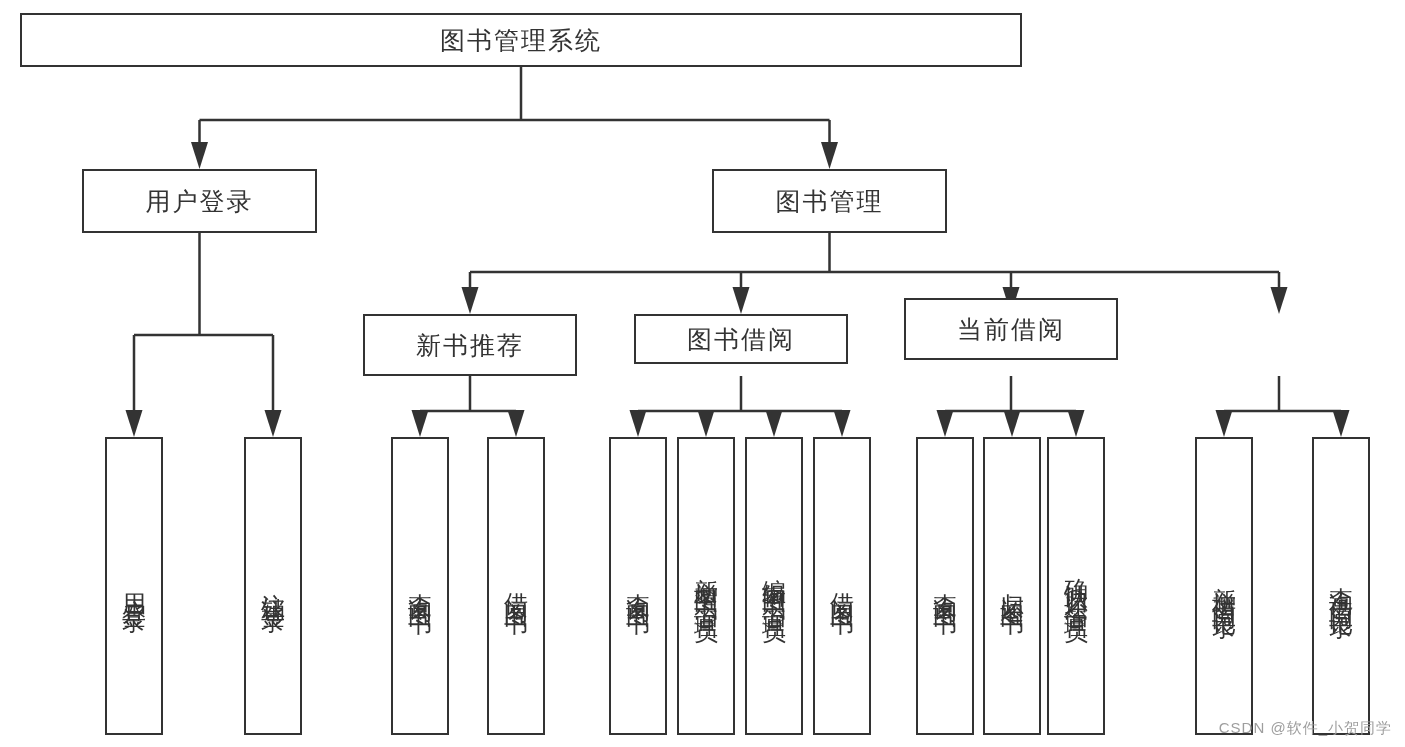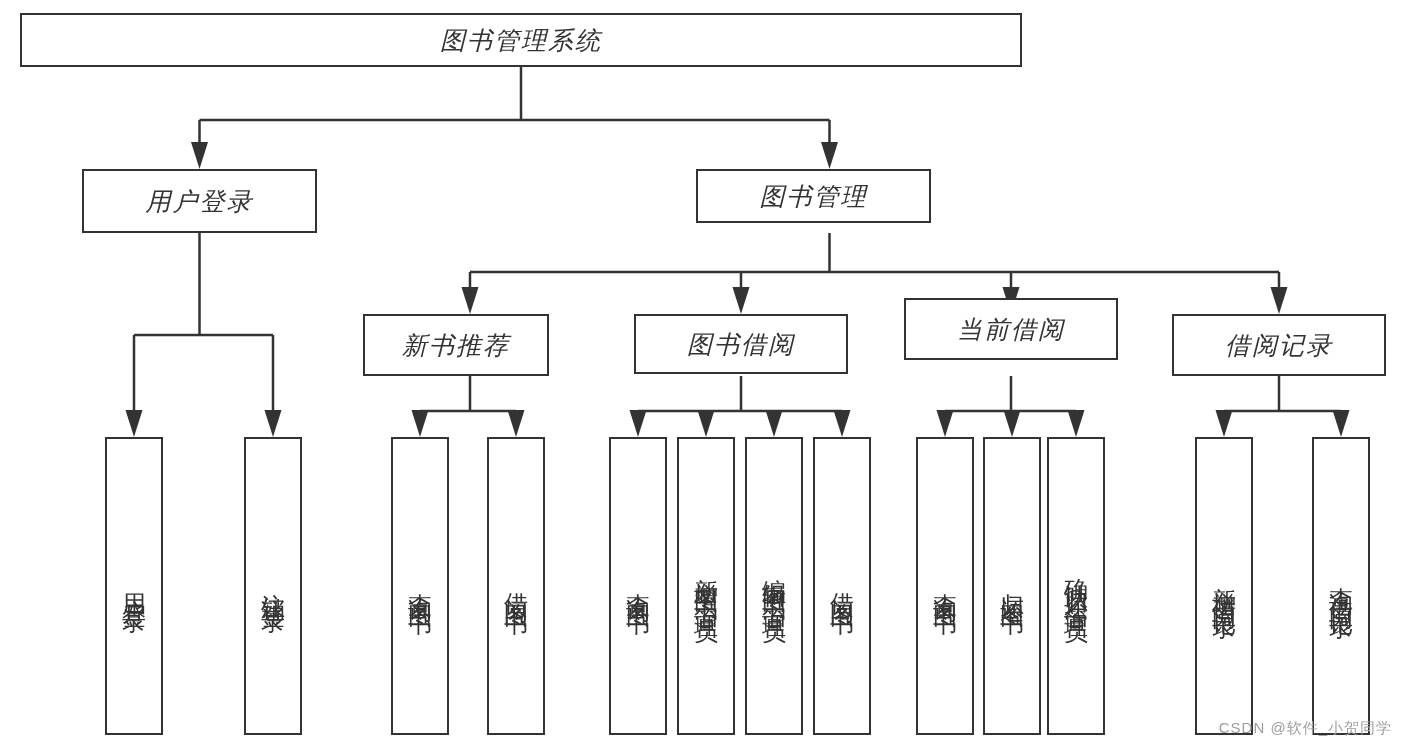--- a/index.html
+++ b/index.html
@@ -17,21 +17,20 @@
     font-family:"Liberation Sans","DejaVu Sans",sans-serif;
   }
   .wires{position:absolute;left:0;top:0;}
   .node{
     position:absolute;box-sizing:border-box;
     border:2.5px solid var(--line);
     background:var(--bg);
     display:flex;align-items:center;justify-content:center;
     font-size:25px;letter-spacing:2px;color:var(--text);
     white-space:nowrap;
-    font-style:italic;
   }
   .vnode{
     position:absolute;box-sizing:border-box;
     width:58px;height:298px;top:437px;
     border:2.5px solid var(--line);
     background:var(--bg);
     display:flex;align-items:center;justify-content:center;
     writing-mode:vertical-rl;text-orientation:mixed;
     font-size:24px;letter-spacing:6px;color:var(--text);
     line-height:1;
@@ -76,26 +75,25 @@
       <polygon points="1003.5,410 1020.5,410 1012,437"></polygon>
       <polygon points="1067.5,410 1084.5,410 1076,437"></polygon>
       <polygon points="1215.5,410 1232.5,410 1224,437"></polygon>
       <polygon points="1332.5,410 1349.5,410 1341,437"></polygon>
     </g>
   </svg>
 
   <div class="node" style="left:20px;top:13px;width:1002px;height:54px">图书管理系统</div>
 
   <div class="node" style="left:82px;top:169px;width:235px;height:64px">用户登录</div>
-  <div class="node" style="left:696px;top:169px;width:235px;height:54px">图书管理</div>
+  <div class="node" style="left:712px;top:169px;width:235px;height:64px">图书管理</div>
 
-  <div class="node" style="left:363px;top:314px;width:186px;height:62px">新书推荐</div>
-  <div class="node" style="left:634px;top:314px;width:214px;height:60px">图书借阅</div>
+  <div class="node" style="left:363px;top:314px;width:214px;height:62px">新书推荐</div>
+  <div class="node" style="left:634px;top:314px;width:214px;height:50px">图书借阅</div>
   <div class="node" style="left:904px;top:298px;width:214px;height:62px">当前借阅</div>
-  <div class="node" style="left:1172px;top:314px;width:214px;height:62px">借阅记录</div>
 
   <div class="vnode" style="left:105px">用户登录</div>
   <div class="vnode" style="left:244px">注销登录</div>
 
   <div class="vnode" style="left:391px">查询图书</div>
   <div class="vnode" style="left:487px">借阅图书</div>
 
   <div class="vnode" style="left:609px">查询图书</div>
   <div class="vnode" style="left:677px">新增图书（管理员）</div>
   <div class="vnode" style="left:745px">编辑图书（管理员）</div>

